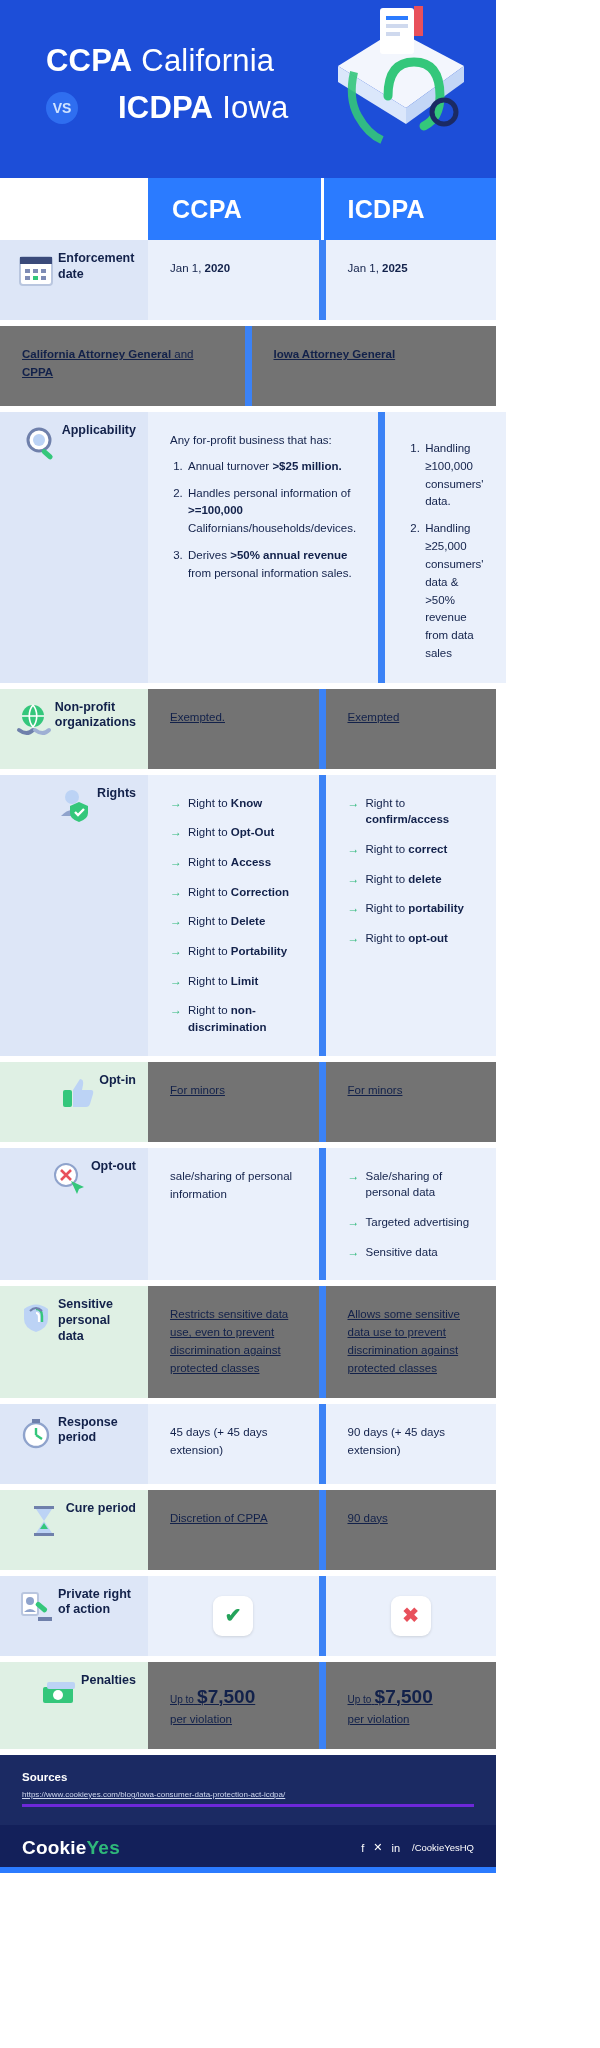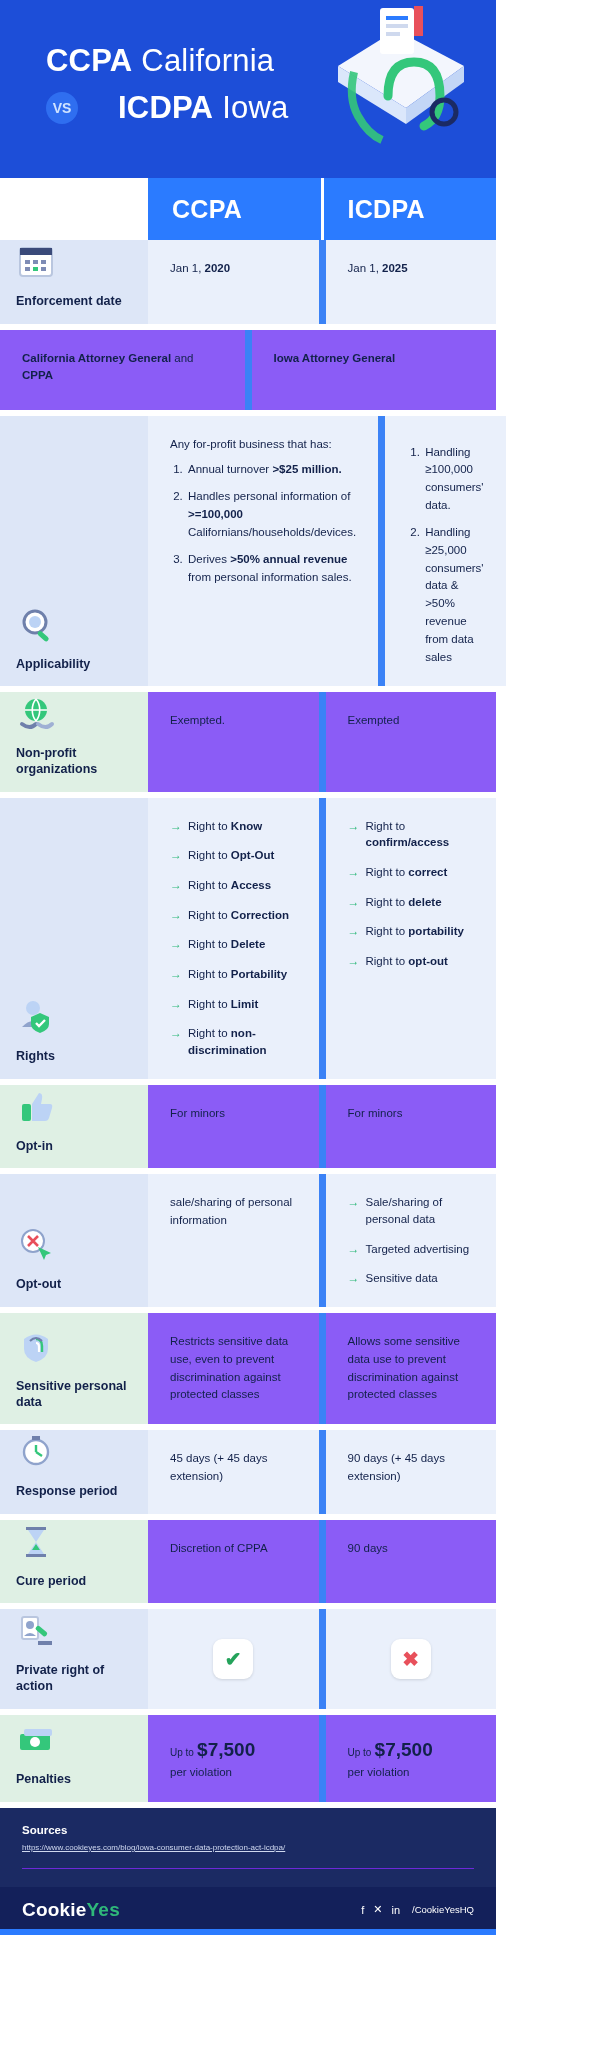--- a/index.html
+++ b/index.html
@@ -63,23 +63,23 @@
   
   .row {
     display: flex;
     align-items: stretch;
     min-height: 80px;
     margin-bottom: 6px;
   }
   .label-cell {
     width: 148px;
     flex: 0 0 148px;
-    padding: 2px 12px 14px 16px;
-    display: flex;
-    flex-direction: column;
+    padding: 11px 12px 14px 16px;
+    display: flex;
+    flex-direction: row;
     justify-content: flex-end;
     position: relative;
   }
   .label-cell .icon { margin-bottom: 8px; }
   .label-cell .lbl {
     font-size: 12.5px;
     font-weight: bold;
     line-height: 1.25;
     color: #12214a;
   }
@@ -87,21 +87,21 @@
     flex: 1 1 0;
     padding: 20px 22px 20px 22px;
     font-size: 11.5px;
     line-height: 1.55;
     color: #12214a;
   }
   .cell.second { border-left: 7px solid #3b82f6; }
 
   
   .pal-green .label-cell { background: #dff0e4; }
-  .pal-green .cell { background: #8b5cf6; }
+  .pal-green .cell { background: #737373; text-decoration: underline; }
   .pal-blue  .label-cell { background: #dde6f7; }
   .pal-blue  .cell { background: #eaf0fb; }
 
   .cell b, .cell strong { font-weight: bold; }
 
   ol.num { margin: 8px 0 0 16px; }
   ol.num li { margin-bottom: 9px; padding-left: 2px; }
   ol.num li:last-child { margin-bottom: 0; }
 
   ul.arrow { list-style: none; margin: 0; }
@@ -141,22 +141,22 @@
   
   .sources {
     background: #1b2a63;
     color: #ffffff;
     padding: 16px 22px 18px 22px;
   }
   .sources h4 { font-size: 11.5px; margin-bottom: 7px; }
   .sources .src-link {
     font-size: 8px;
     color: #cfd8ef;
-    border-bottom: 1px solid #6d28d9;
-    padding-bottom: 16px;
+    border-bottom: 3px solid #6d28d9;
+    padding-bottom: 5px;
     display: block;
     word-break: break-all;
   }
   .footer-bar {
     background: #13205a;
     display: flex;
     align-items: center;
     justify-content: space-between;
     padding: 12px 22px 8px 22px;
   }

